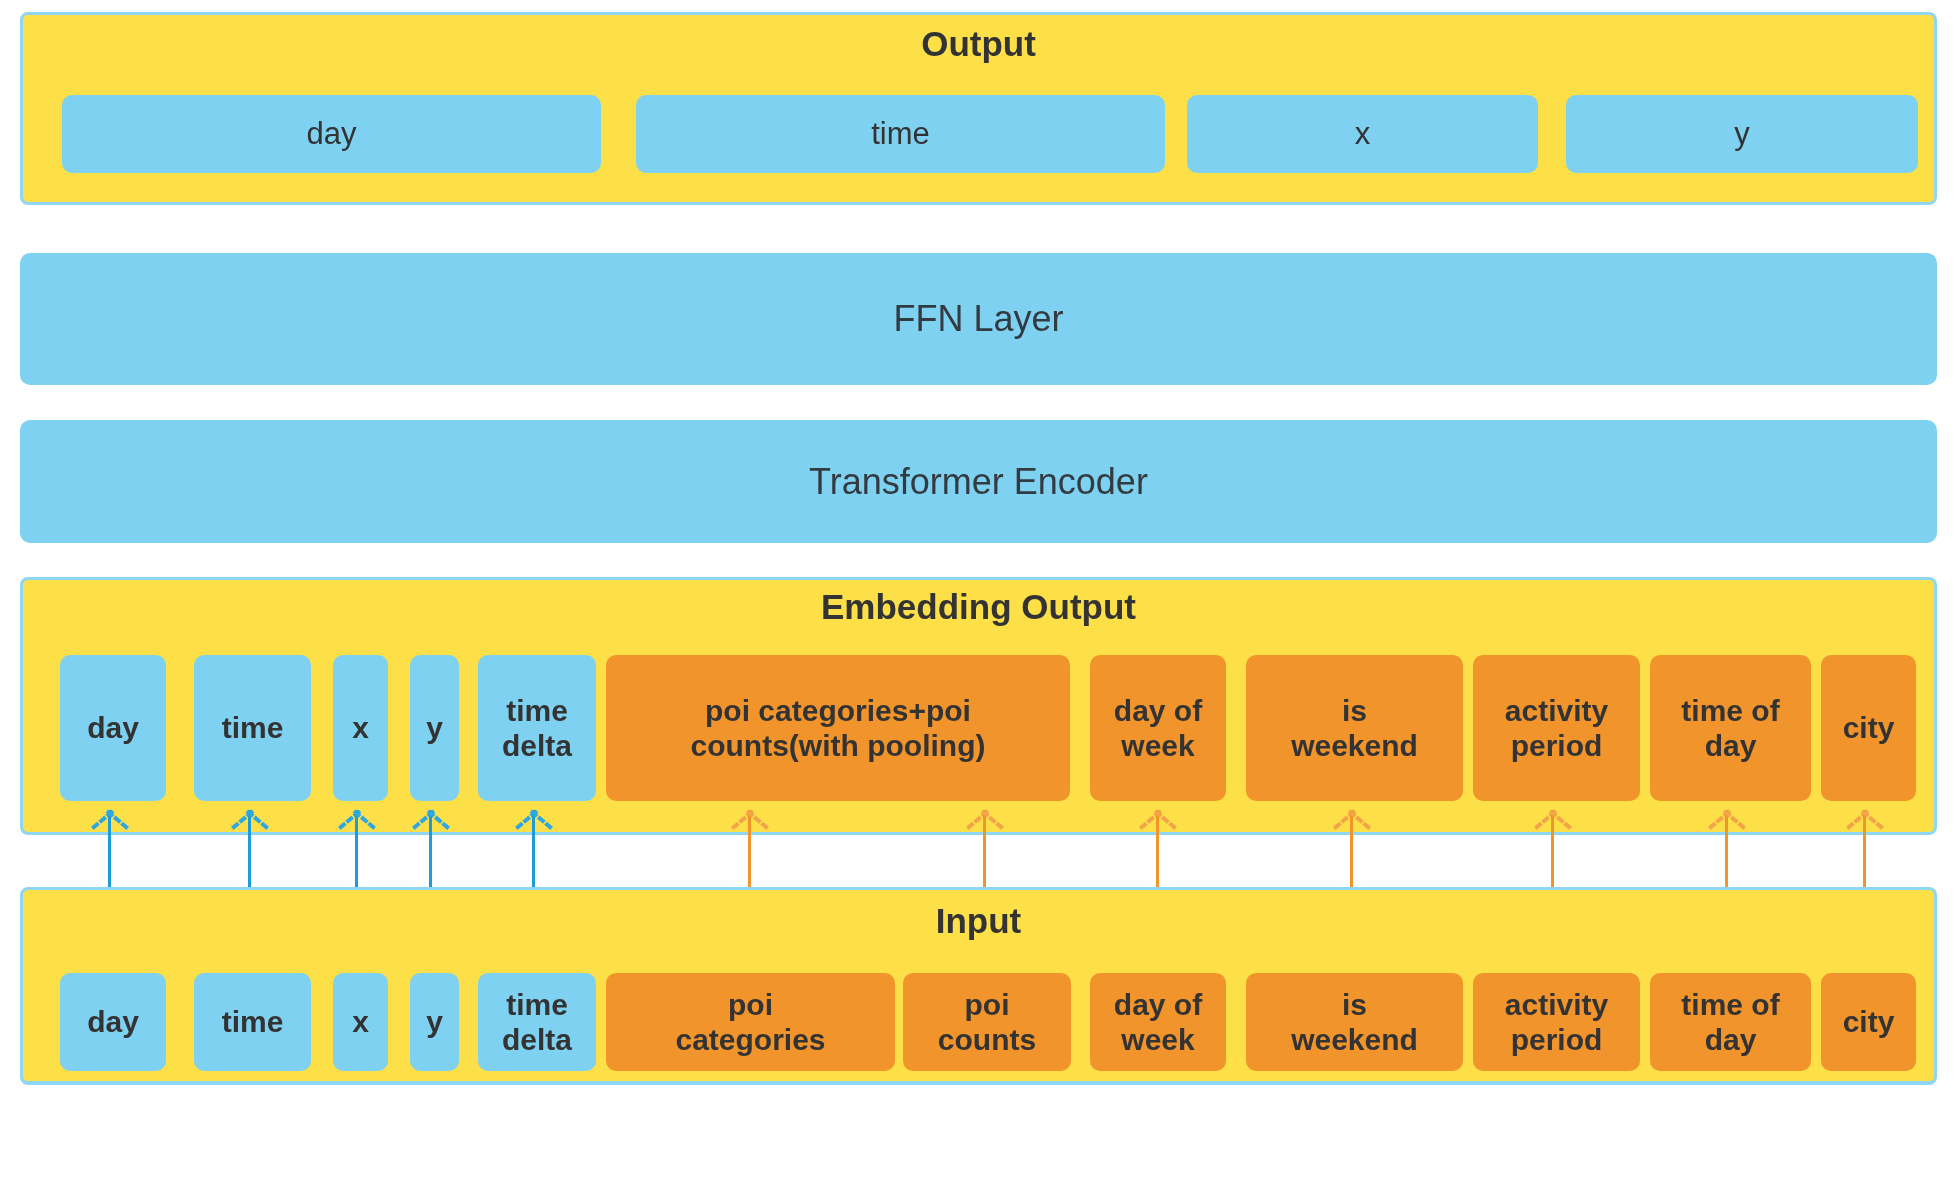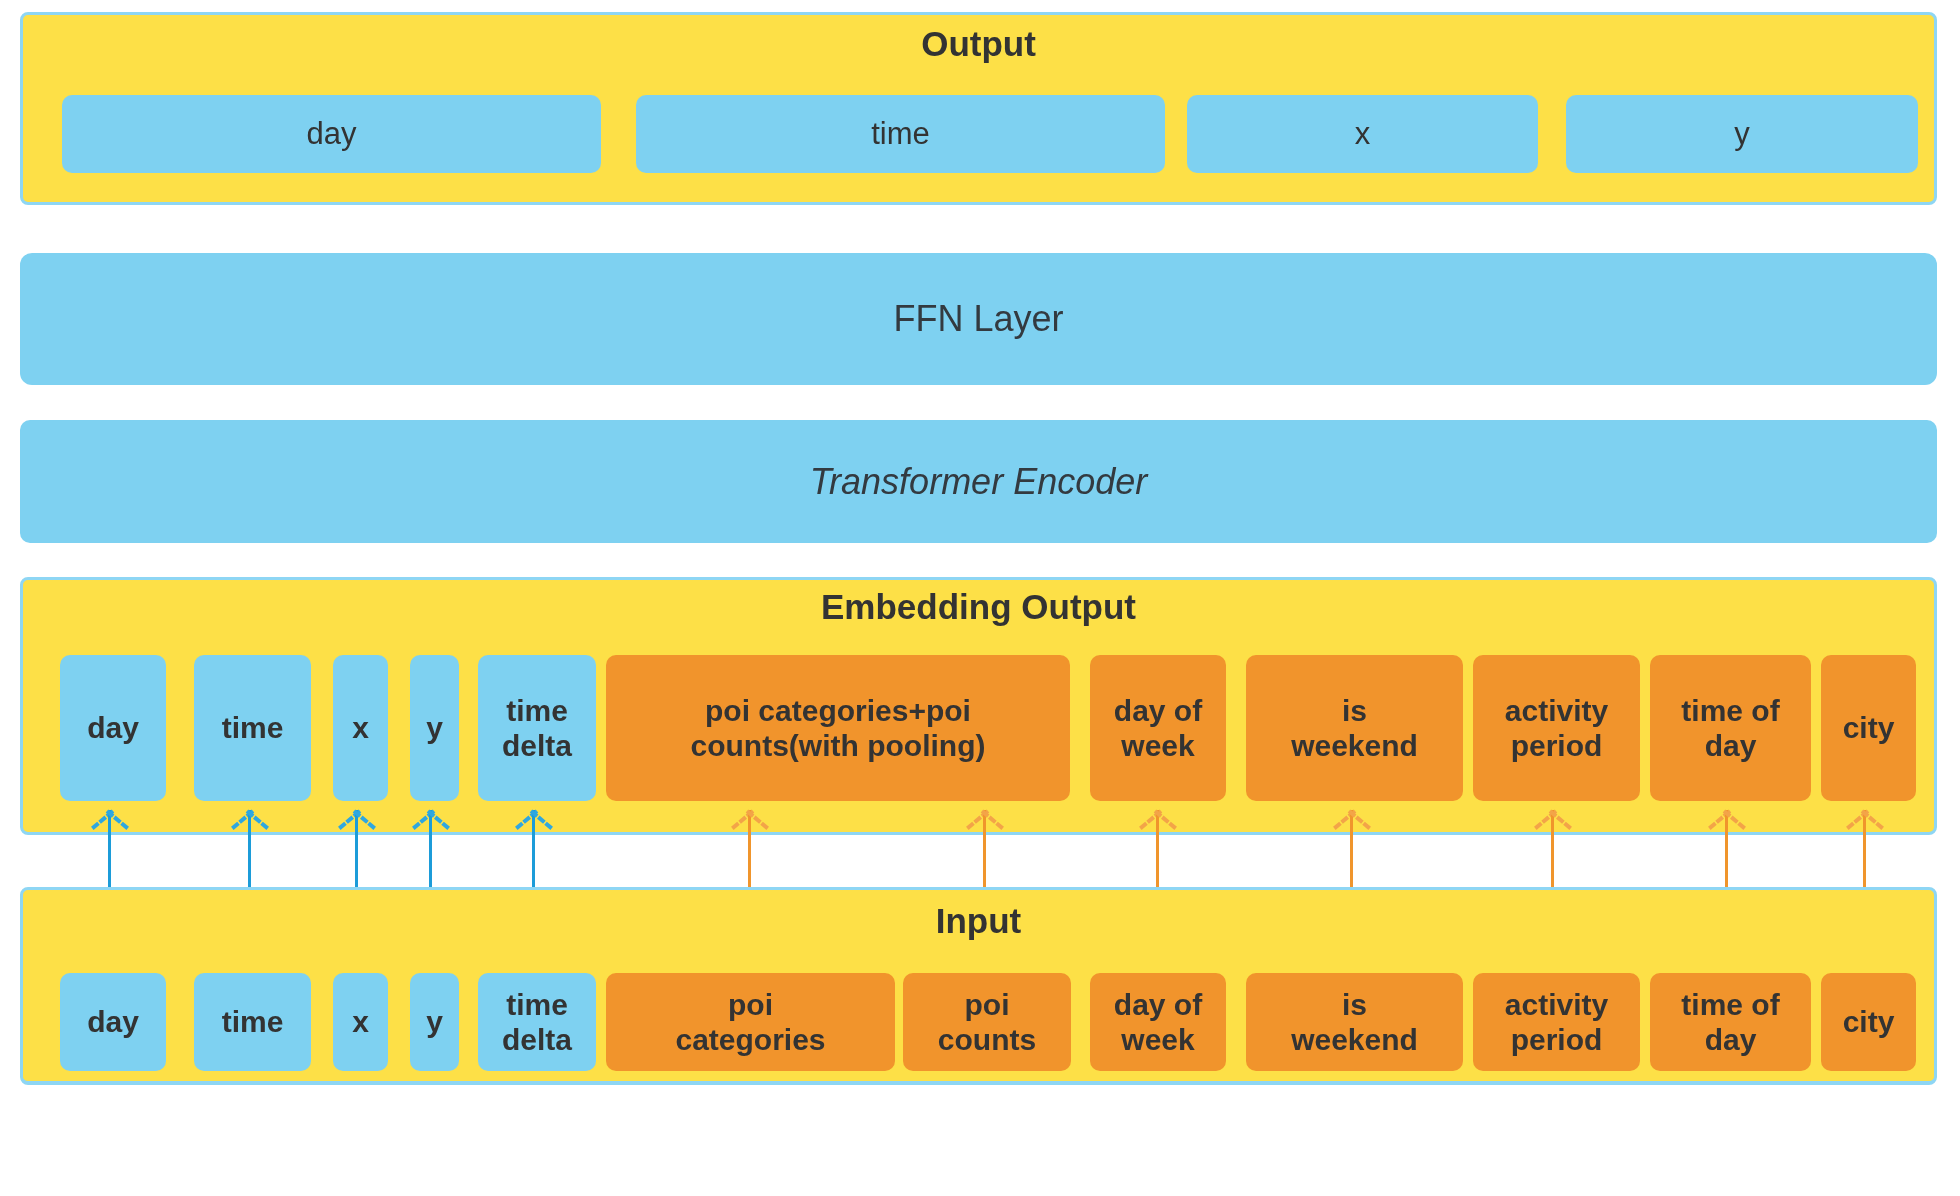--- a/index.html
+++ b/index.html
@@ -21,22 +21,22 @@
   }
   .frame.output .sec-title{top:9px;}
   .frame.embedding .sec-title{top:7px;}
   .frame.input .sec-title{top:11px;}
   
   .layer{
     position:absolute;left:20px;width:1917px;background:#7ed1f1;
     border-radius:10px;display:flex;align-items:center;justify-content:center;
     font-size:36px;font-weight:400;color:#333a40;box-sizing:border-box;
   }
-  .layer.ffn{top:253px;height:132px;border-radius:12px;}
-  .layer.encoder{top:420px;height:123px;font-style:italic;}
+  .layer.ffn{top:253px;height:132px;}
+  .layer.encoder{top:420px;height:123px;}
   
   .bx{
     position:absolute;display:flex;align-items:center;justify-content:center;
     text-align:center;border-radius:10px;box-sizing:border-box;
     font-size:30px;font-weight:700;line-height:1.18;white-space:pre-line;color:#333333;
   }
   .bx.blue{background:#7ed1f1;}
   .bx.orange{background:#f1942c;}
   
   .obx{top:80px;height:78px;font-size:31px;font-weight:400;}

